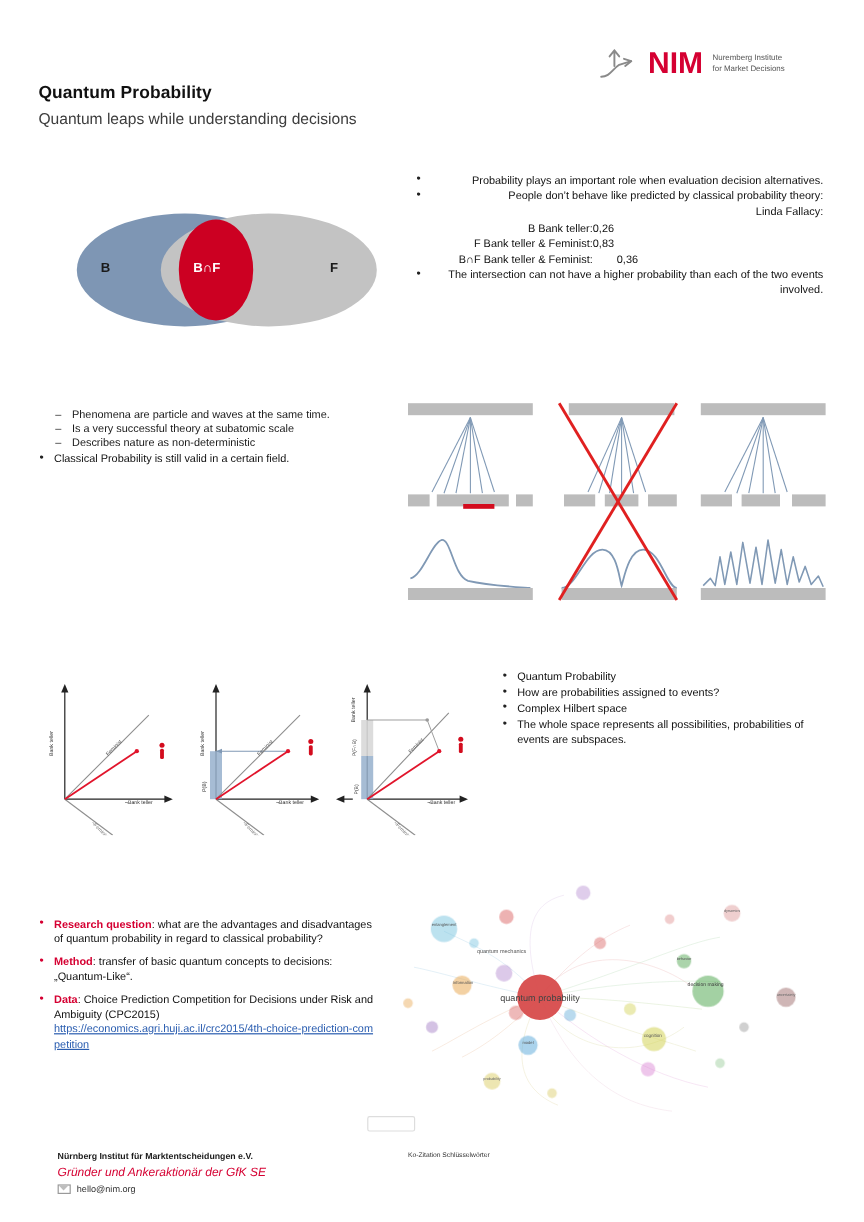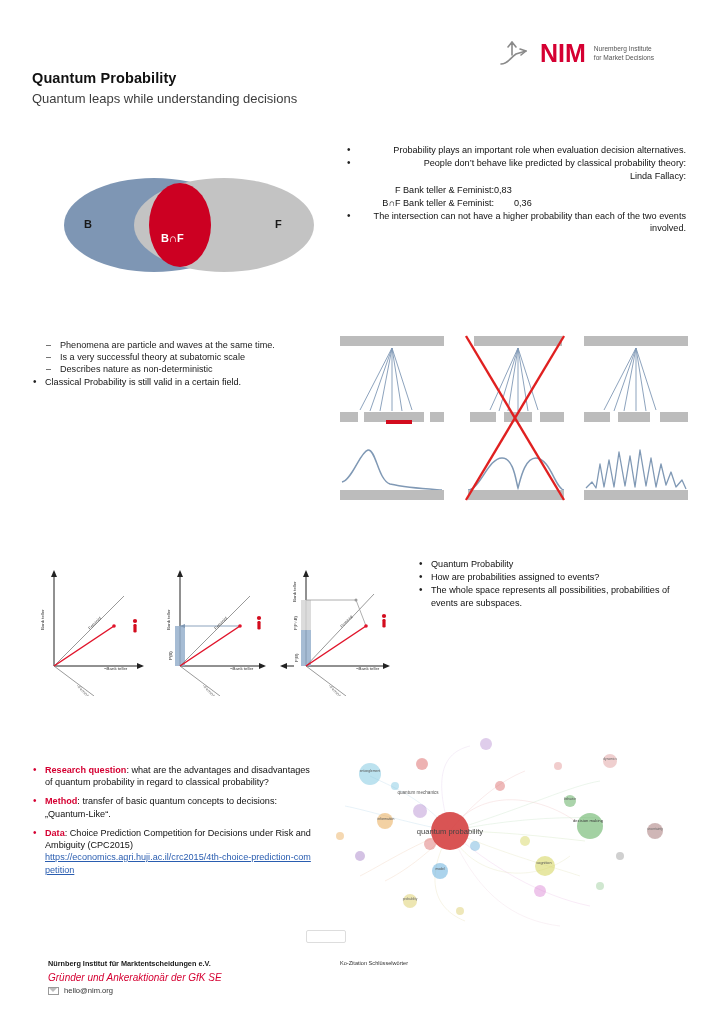--- a/index.html
+++ b/index.html
@@ -96,29 +96,35 @@
   </div>
 
   <div class="title">Quantum Probability</div>
   <div class="subtitle">Quantum leaps while understanding decisions</div>
 
   <div class="venn">
     <div class="ell b"></div>
     <div class="ell f"></div>
     <div class="circ"></div>
     <span class="venn-lbl" style="left:40px;top:40px;">B</span>
-    <span class="venn-lbl red" style="left:117px;top:40px;margin-top:14px;">B∩F</span>
+    <span class="venn-lbl red" style="left:117px;top:40px;">B∩F</span>
     <span class="venn-lbl" style="left:231px;top:40px;">F</span>
   </div>
 
   <div class="rt-block">
     <ul class="bl">
       <li>Probability plays an important role when evaluation decision alternatives.</li>
       <li>People don’t behave like predicted by classical probability theory:</li>
       <li class="nb">Linda Fallacy:</li>
+      <li class="nb">
+        <span class="kv">
+            <span class="k">B Bank teller:</span>
+            <span class="v">0,26</span>
+          </span>
+      </li>
       <li class="nb">
         <span class="kv">
             <span class="k">F Bank teller &amp; Feminist:</span>
             <span class="v">0,83</span>
           </span>
       </li>
       <li class="nb">
         <span class="kv">
             <span class="k">B∩F Bank teller &amp; Feminist:</span>
             <span class="v b">0,36</span>
@@ -280,20 +286,21 @@
         <text x="66" y="70" font-size="4.2" fill="#555" font-family="Liberation Sans, sans-serif" transform="rotate(-45 66 70)">Feminist</text>
         <text x="52" y="128" font-size="4.2" fill="#777" font-family="Liberation Sans, sans-serif" transform="rotate(45 52 128)">¬Feminist</text>
       </svg>
     </div>
   </div>
 
   <div class="qp-block">
     <ul class="bl">
       <li>Quantum Probability</li>
       <li>How are probabilities assigned to events?</li>
+      <li>Complex Hilbert space</li>
       <li> The whole space represents all possibilities, probabilities of events are subspaces.</li>
     </ul>
   </div>
 
   <div class="research">
     <ul class="bl">
       <li>
         <span class="lbl-red">Research question</span><span>: what are the advantages and disadvantages of quantum probability in regard to classical probability?</span>
       </li>
       <li>

